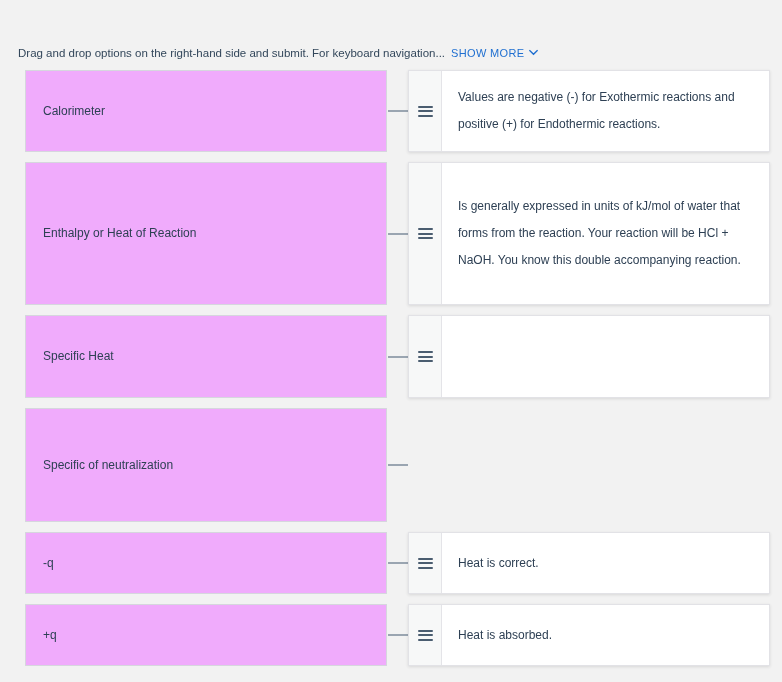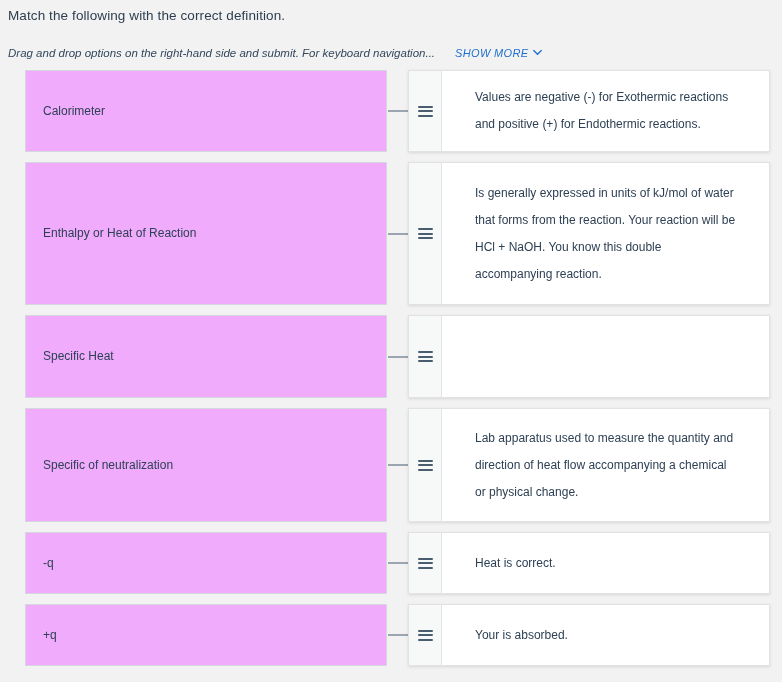--- a/index.html
+++ b/index.html
@@ -28,38 +28,37 @@
     left: 8px;
     top: 7px;
     font-size: 13.5px;
     line-height: 18px;
     color: #2d3e50;
     letter-spacing: 0.1px;
     white-space: nowrap;
   }
   .instructions {
     position: absolute;
-    left: 8px;
+    left: 18px;
     top: 45px;
     font-size: 11.5px;
     line-height: 16px;
     color: #33475b;
     white-space: nowrap;
     display: flex;
     align-items: center;
-    font-style: italic;
   }
   .instructions-text {
     color: #33475b;
   }
   .show-more {
     color: #1f6fd0;
     font-size: 11px;
     letter-spacing: 0.35px;
-    margin-left: 20px;
+    margin-left: 6px;
     cursor: pointer;
     display: inline-flex;
     align-items: center;
   }
   .chev {
     display: inline-block;
     margin-left: 5px;
     width: 9px;
     height: 9px;
     position: relative;
@@ -144,32 +143,31 @@
     background: #4a5d70;
     border-radius: 1px;
   }
   .right-text {
     flex: 1 1 auto;
     padding: 0 16px 0 16px;
     display: flex;
     align-items: center;
   }
   .right-text p {
-    margin: 17px;
+    margin: 0;
     font-size: 12px;
     line-height: 27px;
     color: #2e4054;
   }
 </style>
 </head>
 <body>
 
 <div class="page">
 
-  <div class="prompt-title">Match the following with the correct definition.</div>
 
   <div class="instructions">
     <span class="instructions-text">Drag and drop options on the right-hand side and submit. For keyboard navigation...</span>
     <span class="show-more">
       <span>SHOW MORE</span>
       <span class="chev">
         <svg width="9" height="9" viewBox="0 0 10 10">
           <path d="M1 3 L5 7 L9 3" fill="none" stroke="#1f6fd0" stroke-width="1.6" stroke-linecap="square"></path>
         </svg>
       </span>
@@ -226,32 +224,20 @@
               <span></span>
             </div>
           </div>
         </div>
       </div>
       <div class="row" style="height: 114px;">
         <div class="left-box">
           <span class="left-label">Specific of neutralization</span>
         </div>
         <div class="connector"></div>
-        <div class="right-card">
-          <div class="handle-col">
-            <div class="handle">
-              <span></span>
-              <span></span>
-              <span></span>
-            </div>
-          </div>
-          <div class="right-text">
-            <p>Lab apparatus used to measure the quantity and direction of heat flow accompanying a chemical or physical change.</p>
-          </div>
-        </div>
       </div>
       <div class="row" style="height: 62px;">
         <div class="left-box">
           <span class="left-label">-q</span>
         </div>
         <div class="connector"></div>
         <div class="right-card">
           <div class="handle-col">
             <div class="handle">
               <span></span>
@@ -271,19 +257,19 @@
         <div class="connector"></div>
         <div class="right-card">
           <div class="handle-col">
             <div class="handle">
               <span></span>
               <span></span>
               <span></span>
             </div>
           </div>
           <div class="right-text">
-            <p>Your is absorbed.</p>
+            <p>Heat is absorbed.</p>
           </div>
         </div>
       </div>
     </div>
 
 </div>
 
 </body></html>

